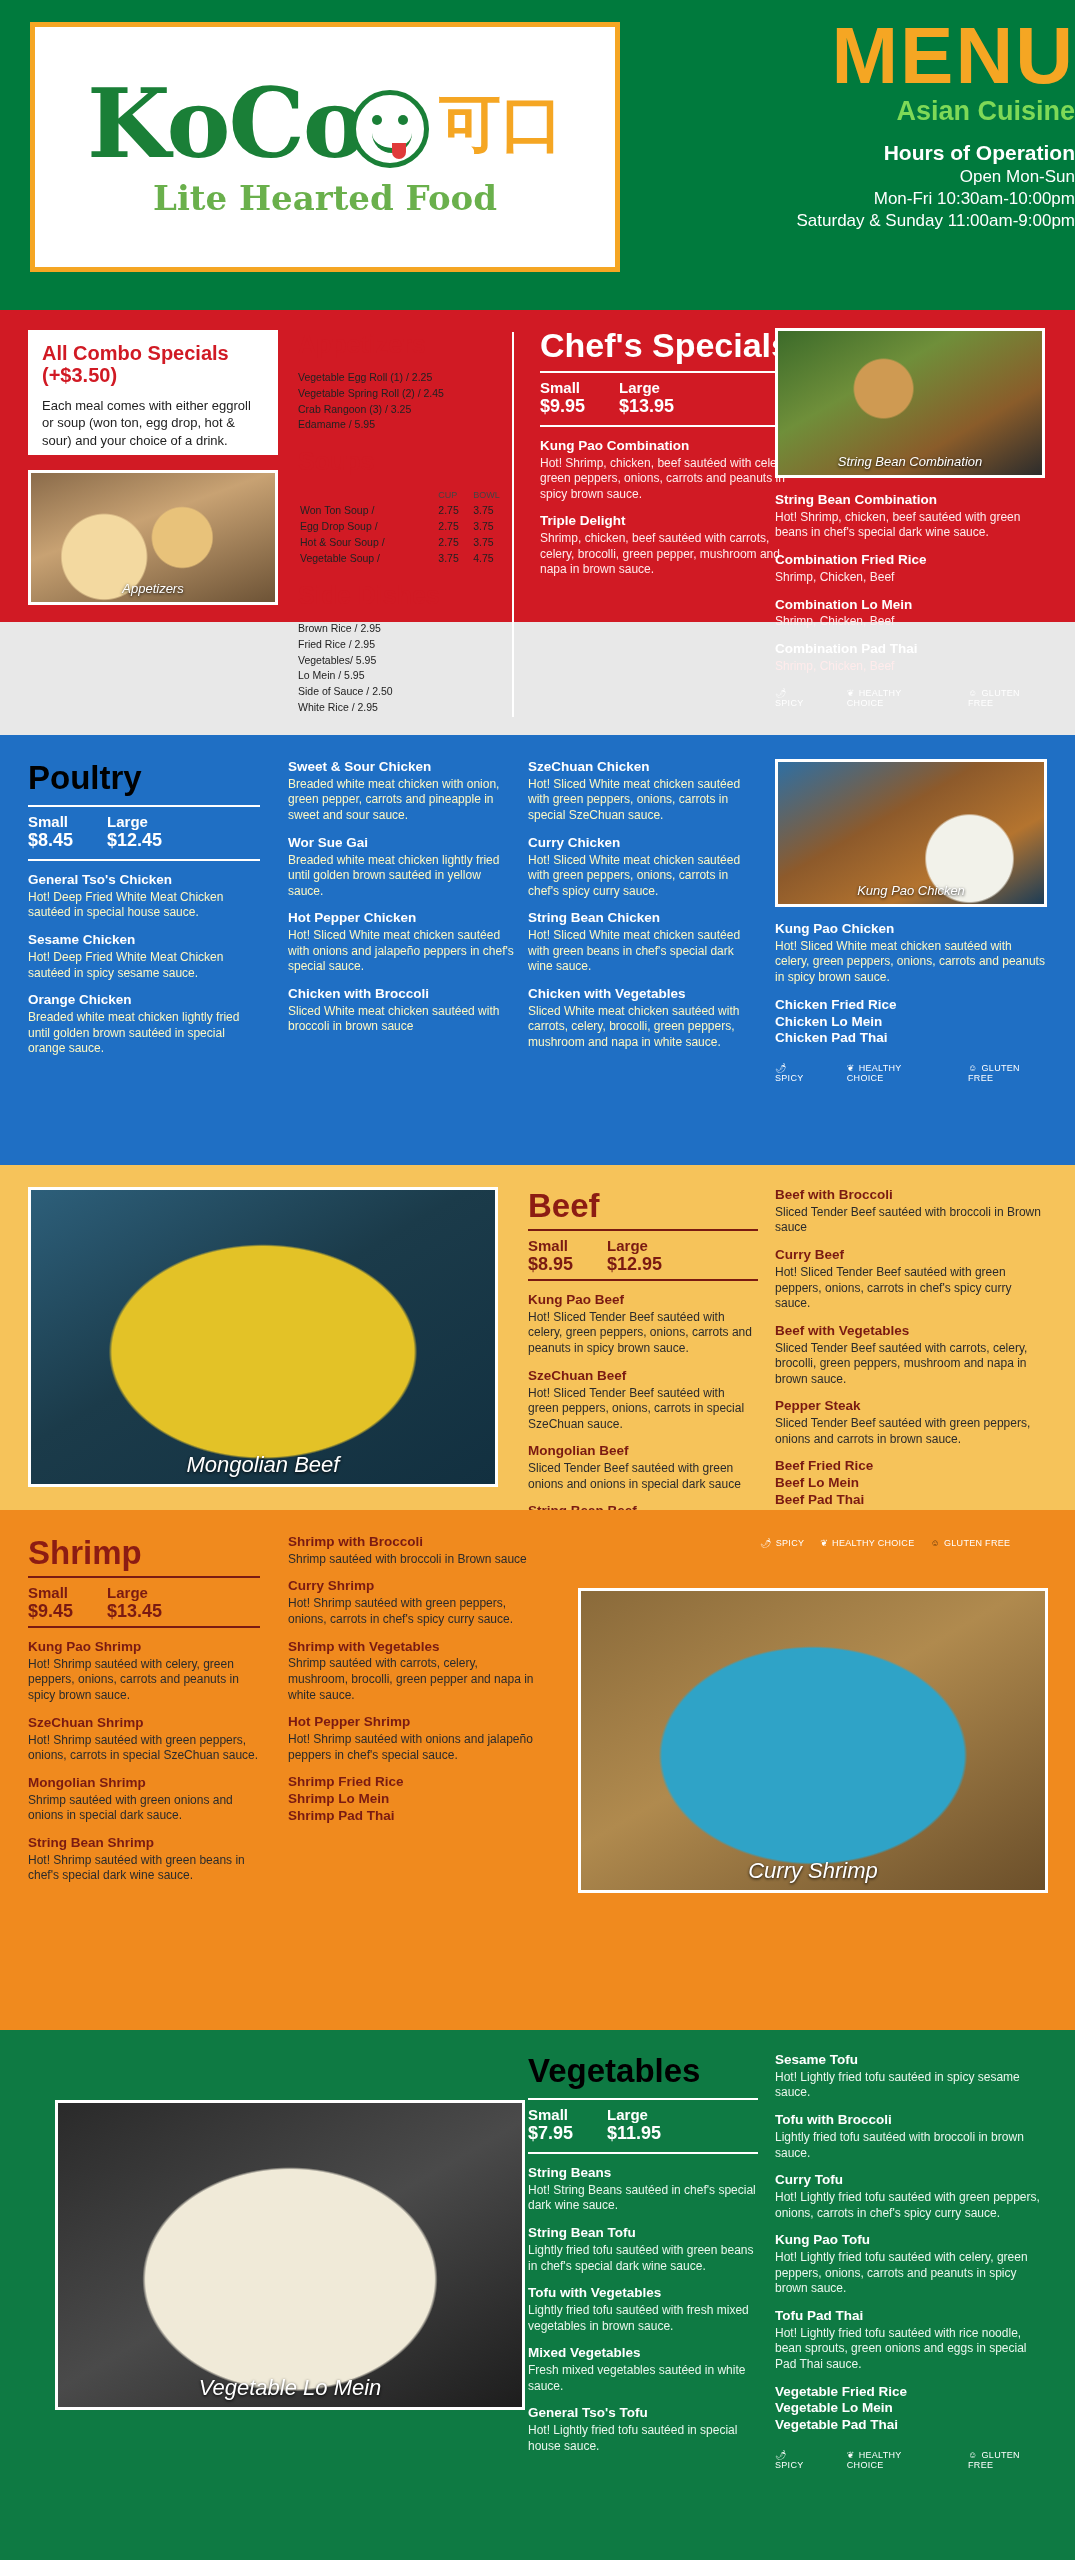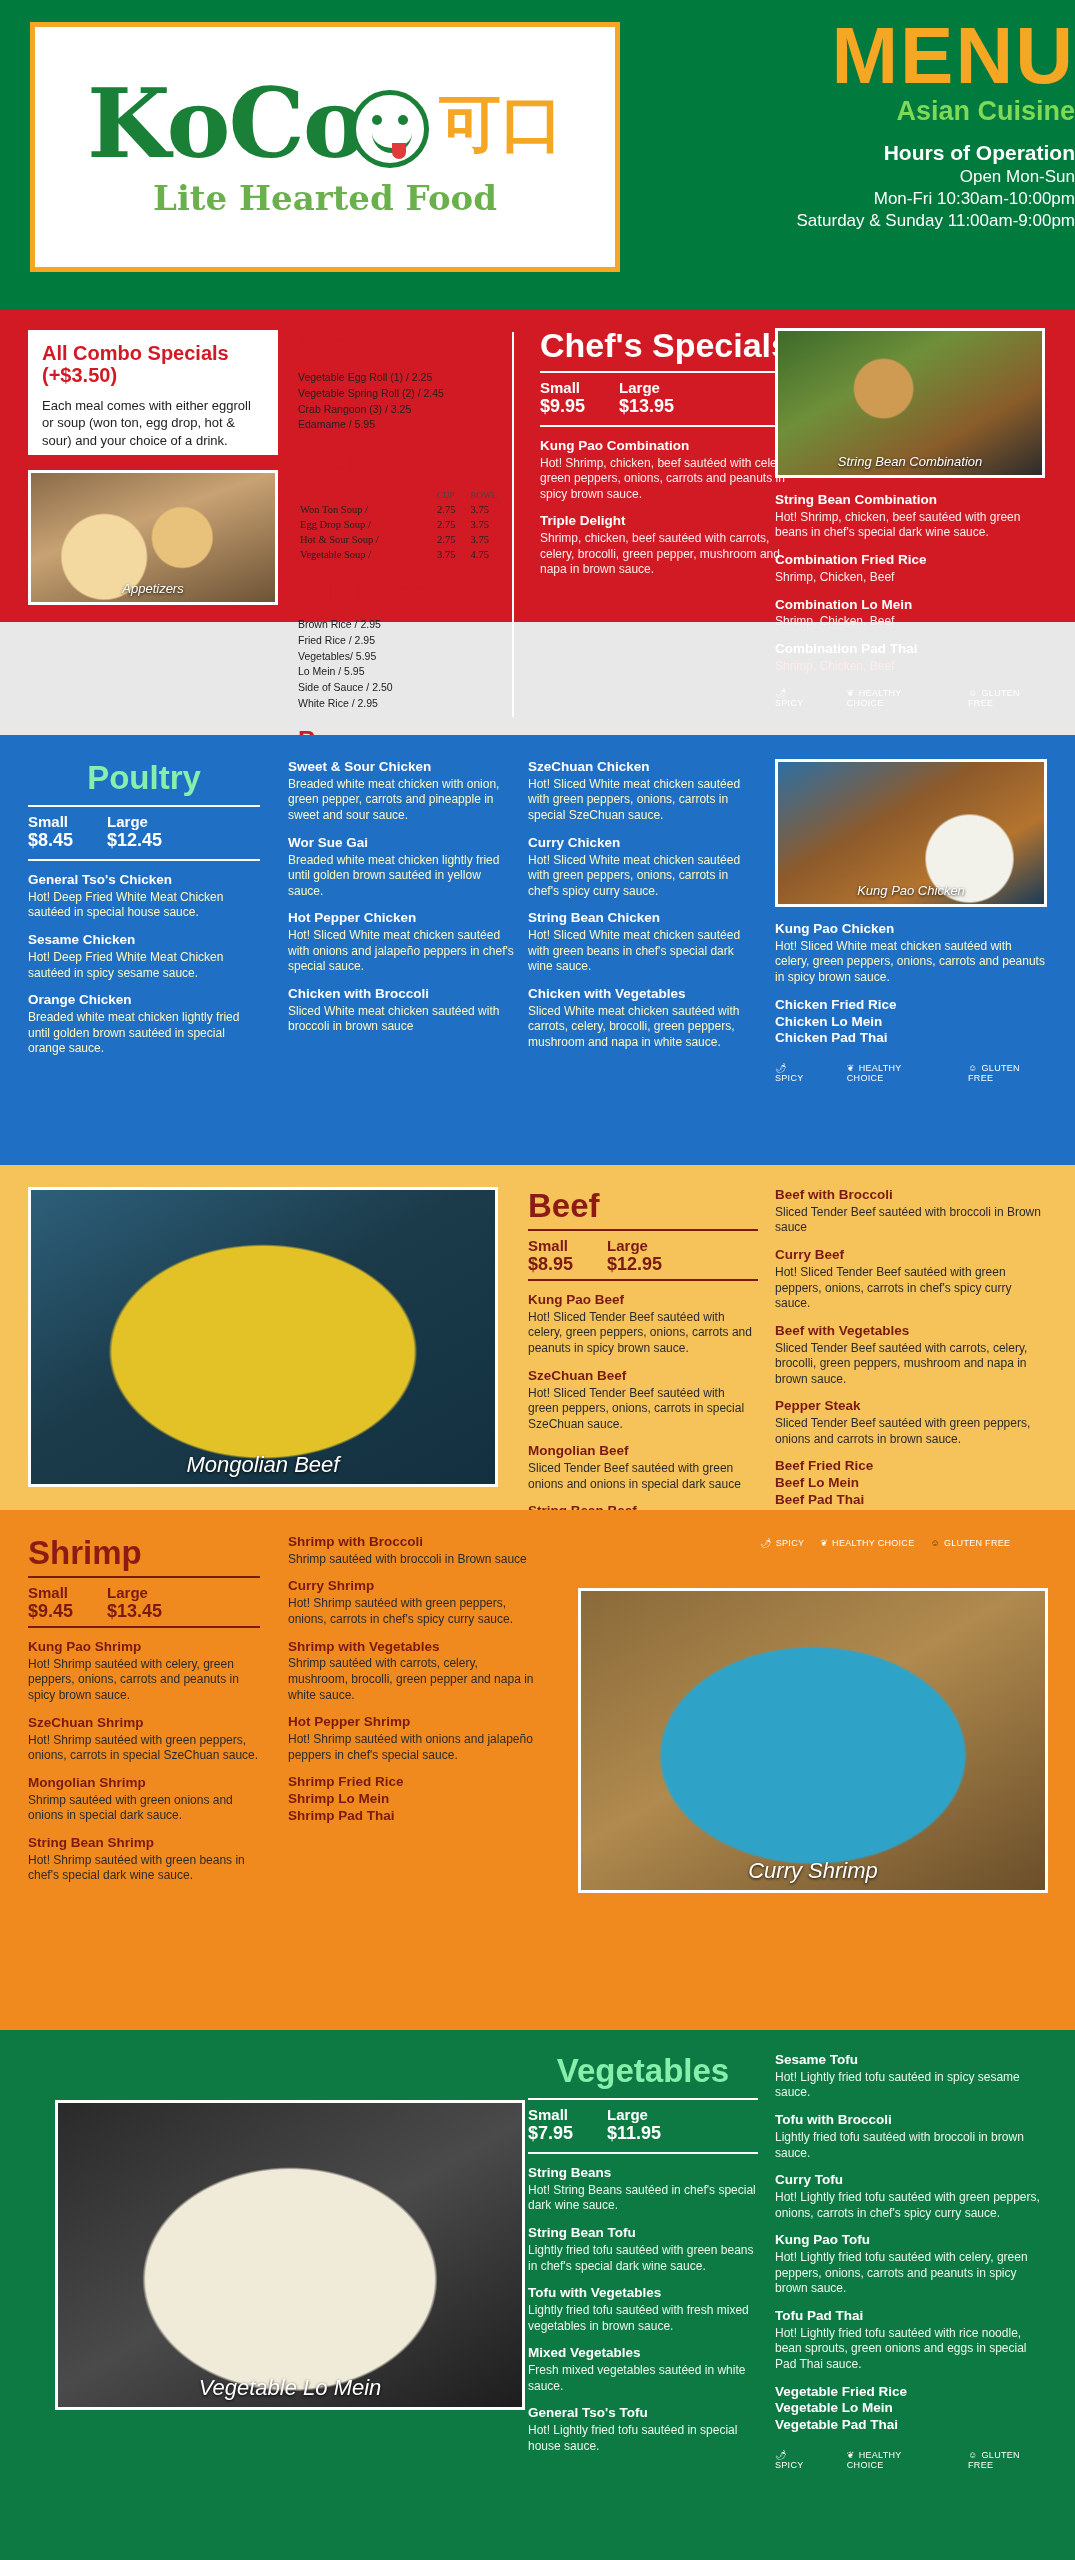--- a/index.html
+++ b/index.html
@@ -104,21 +104,21 @@
     background:
       radial-gradient(circle at 30% 65%, #f3d9a0 0 22%, rgba(0,0,0,0) 23%),
       radial-gradient(circle at 62% 50%, #e8c27a 0 18%, rgba(0,0,0,0) 19%),
       linear-gradient(160deg,#8a6b4a 0%, #c8a273 40%, #6d5336 100%);
   }
   .col-head-red { color:#d11a24; font-size:25px; font-weight:700; }
   .rule-red { height:2px; background:#d11a24; margin:3px 0 6px 0; }
   .sm-line { font-size:10.5px; line-height:1.5; color:#222; }
   .apps-col { position:absolute; left:298px; top:20px; width:220px; }
   .soups-head { margin-top:14px; }
-  .soup-table { width:100%; font-size:10.5px; color:#222;font-family:Liberation Serif, serif; }
+  .soup-table { width:100%; font-size:10.5px; color:#222; }
   .soup-table td { padding:1px 0; }
   .soup-table .hcell { font-size:9px; color:#444; }
   .side-head { margin-top:14px; }
   .bev-head { margin-top:14px; }
   .vdiv {
     position:absolute; top:22px; width:2px; background:#ffffff;
   }
   .chef-col { position:absolute; left:540px; top:18px; width:255px; }
   .chef-title { color:#ffffff; font-size:34px; font-weight:700; line-height:1.02; }
   .rule-white { height:2px; background:#ffffff; margin:8px 0 6px 0; }
@@ -139,21 +139,21 @@
   .right-col-red { position:absolute; left:775px; top:182px; width:272px; color:#ffffff; }
   .legend { display:flex; gap:28px; align-items:center; }
   .legend span { font-size:9px; color:#ffffff; letter-spacing:.3px; }
   .legend .ic { margin-right:4px; }
   .pepper { color:#ff5a4d; font-size:11px; }
   .leaf { color:#7ed957; font-size:11px; }
   .gf { color:#ffffff; font-size:11px; }
 
   
   .b-blue { top:735px; height:430px; color:#ffffff; }
-  .sec-title-white { color:#86efac; font-size:33px; font-weight:700;text-align:center; }
+  .sec-title-white { color:#000000; font-size:33px; font-weight:700; }
   .col { position:absolute; }
   .c1 { left:28px; top:24px; width:232px; }
   .c2 { left:288px; top:24px; width:230px; }
   .c3 { left:528px; top:24px; width:230px; }
   .on-blue .dish-name { color:#ffffff; }
   .on-blue .dish-desc { color:#fef9c3; }
   .ph-kungpao {
     left:775px; top:24px; width:272px; height:148px;
     background:
       radial-gradient(circle at 72% 68%, #f2f2ea 0 20%, rgba(0,0,0,0) 21%),

